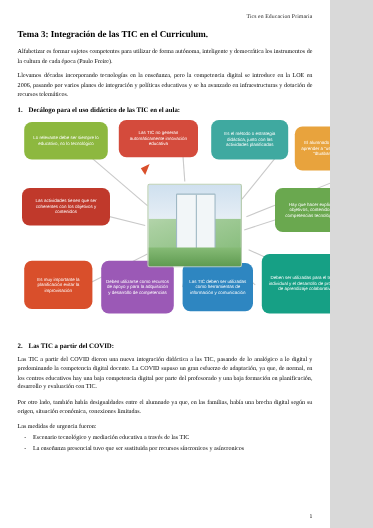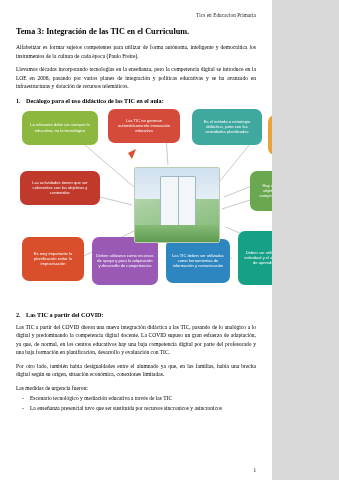--- a/index.html
+++ b/index.html
@@ -1,18 +1,18 @@
 <!DOCTYPE html>
 <html><head>
 <meta charset="utf-8">
 <style>
   html,body{margin:0;padding:0;background:#d9d9d9;}
   body{font-family:"Liberation Serif", serif;}
   .page{
-    width:272px;height:480px;background:#ffffff;position:relative;overflow:hidden;
+    width:300px;height:480px;background:#ffffff;position:relative;overflow:hidden;
     box-sizing:border-box;padding:12px 16px 10px 16px;
   }
   .hdr{
     text-align:right;font-size:5.2px;color:#222;font-family:"Liberation Serif",serif;
     margin:0 0 9px 0;letter-spacing:0.1px;
   }
   h1.title{
     font-size:8.2px;font-weight:bold;margin:0 0 7px 0;color:#000;
     font-family:"Liberation Serif",serif;
   }

